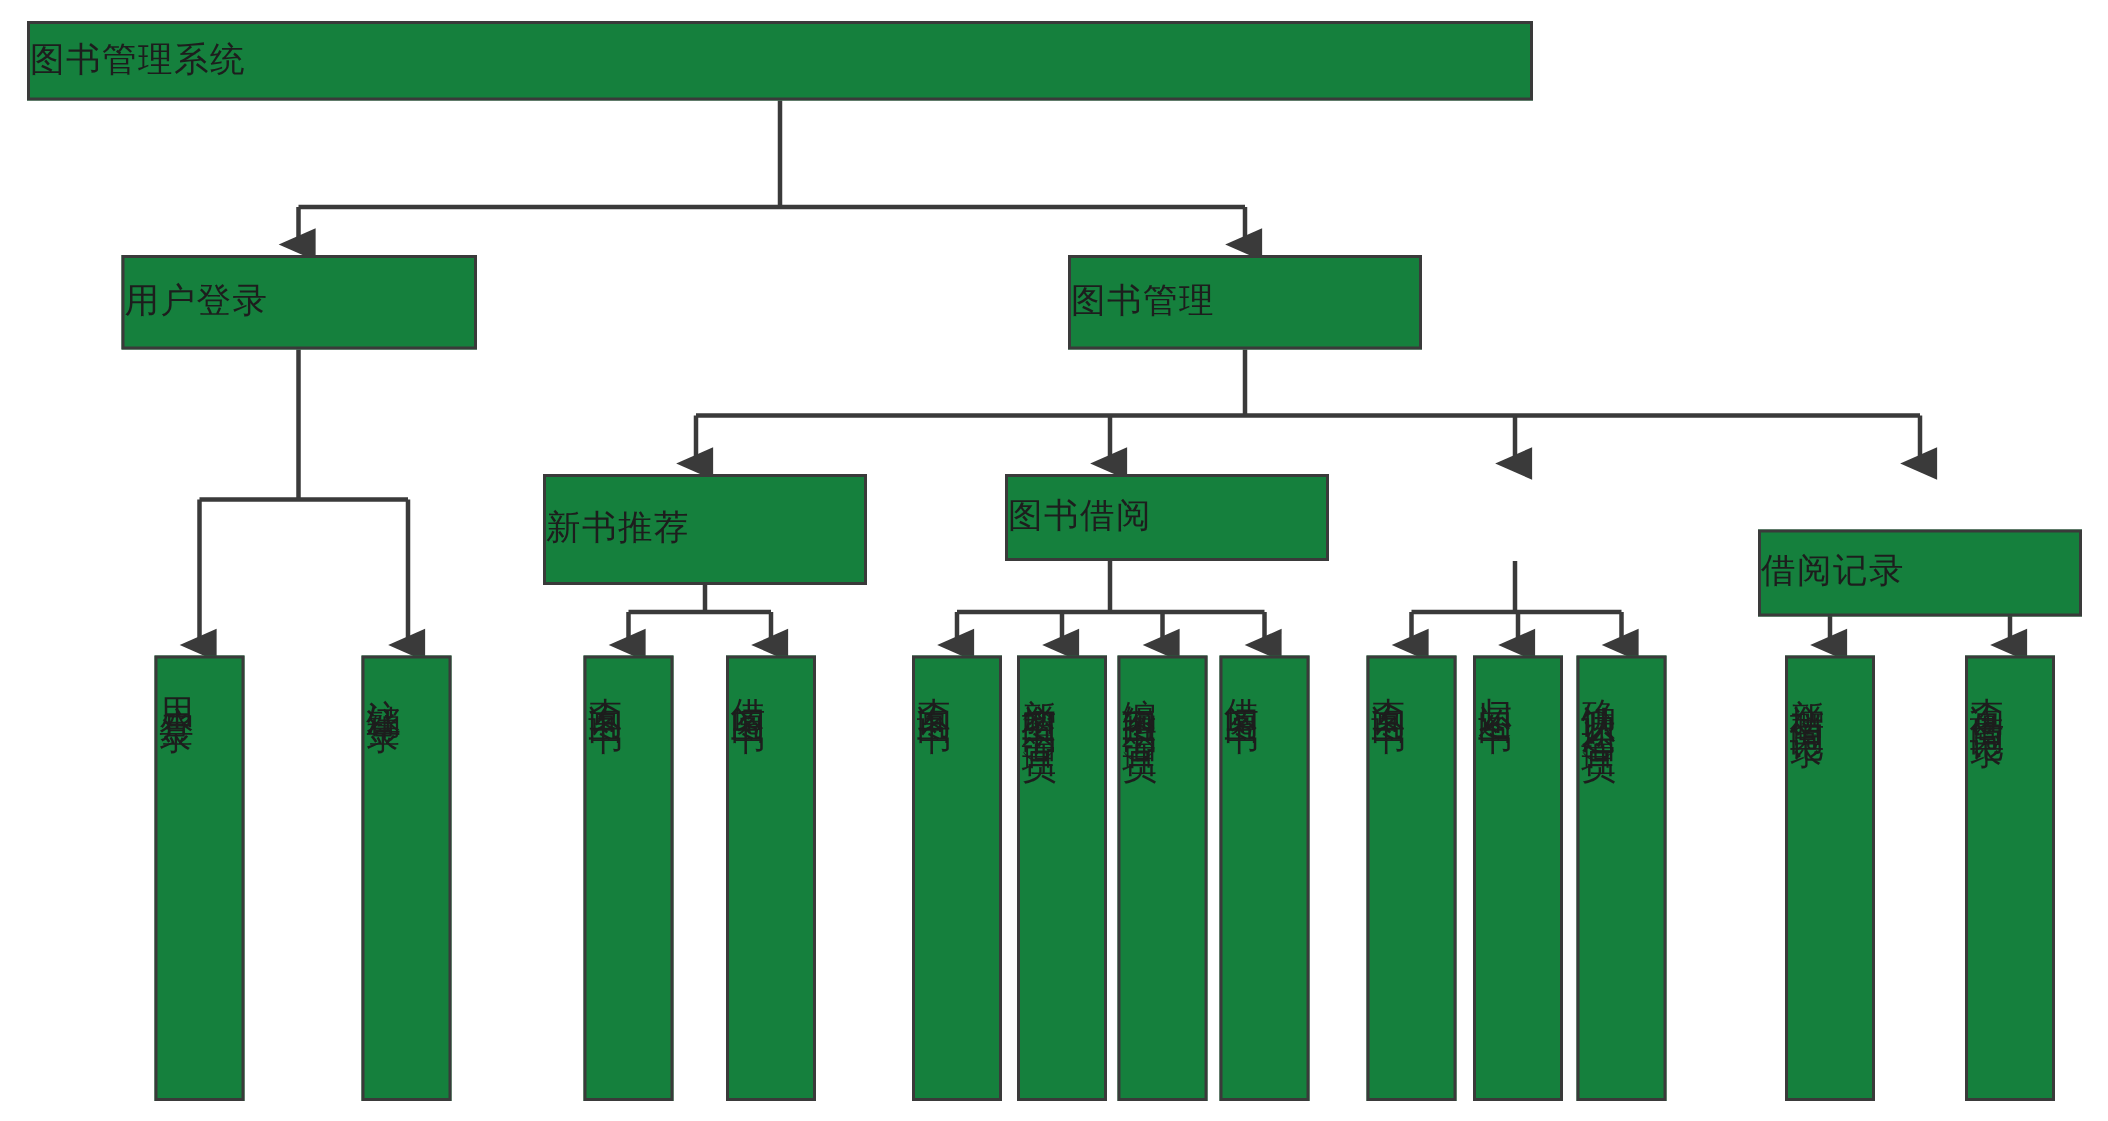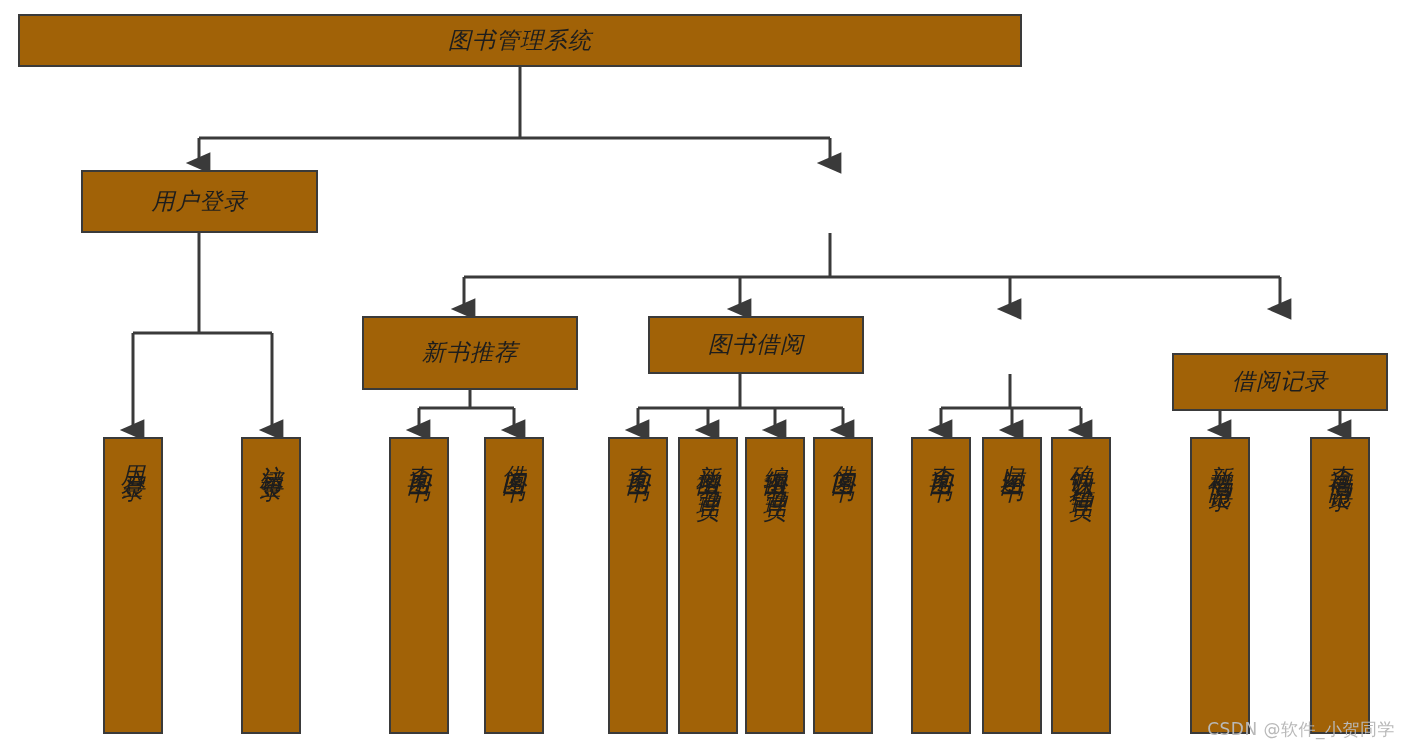--- a/index.html
+++ b/index.html
@@ -9,27 +9,25 @@
     background:#ffffff;
     font-family:"DejaVu Sans","Liberation Sans",sans-serif;
     overflow:hidden;
   }
   #stage{position:relative;width:1405px;height:747px;}
   svg.edges{position:absolute;left:0;top:0;width:1405px;height:747px;}
 
   .node{
     position:absolute;
     box-sizing:border-box;
-    background:#a16207;
+    background:#15803d;
     border:2.5px solid #3a3a3a;
     display:flex;
     align-items:center;
-    justify-content:center;
     color:#1d1d1d;
-    font-style:italic;
   }
   .node .lbl{
     display:block;
     text-align:center;
     line-height:1.18;
     white-space:nowrap;
   }
   
   .node.h .lbl{font-size:23px;letter-spacing:1px;}
   .node.root .lbl{font-size:23px;letter-spacing:1px;}
@@ -110,25 +108,28 @@
     </g>
   </svg>
 
   <div class="node root h" style="left:18px;top:14px;width:1004px;height:53px;">
     <span class="lbl">图书管理系统</span>
   </div>
 
   <div class="node h" style="left:81px;top:170px;width:237px;height:63px;">
     <span class="lbl">用户登录</span>
   </div>
+  <div class="node h" style="left:712px;top:170px;width:236px;height:63px;">
+    <span class="lbl">图书管理</span>
+  </div>
 
   <div class="node h" style="left:362px;top:316px;width:216px;height:74px;">
     <span class="lbl">新书推荐</span>
   </div>
-  <div class="node h" style="left:648px;top:316px;width:216px;height:58px;">
+  <div class="node h" style="left:670px;top:316px;width:216px;height:58px;">
     <span class="lbl">图书借阅</span>
   </div>
   <div class="node h" style="left:1172px;top:316px;width:216px;height:58px;margin-top:37px;">
     <span class="lbl">借阅记录</span>
   </div>
 
   <div class="node v" style="left:103px;top:437px;width:60px;height:297px;">
     <span class="lbl">用户登录</span>
   </div>
   <div class="node v" style="left:241px;top:437px;width:60px;height:297px;">
@@ -165,14 +166,13 @@
     <span class="lbl">确认归还（管理员）</span>
   </div>
 
   <div class="node v" style="left:1190px;top:437px;width:60px;height:297px;">
     <span class="lbl">新增借阅记录</span>
   </div>
   <div class="node v" style="left:1310px;top:437px;width:60px;height:297px;">
     <span class="lbl">查询借阅记录</span>
   </div>
 
-  <div class="watermark">CSDN @软件_小贺同学</div>
 </div>
 
 </body></html>

